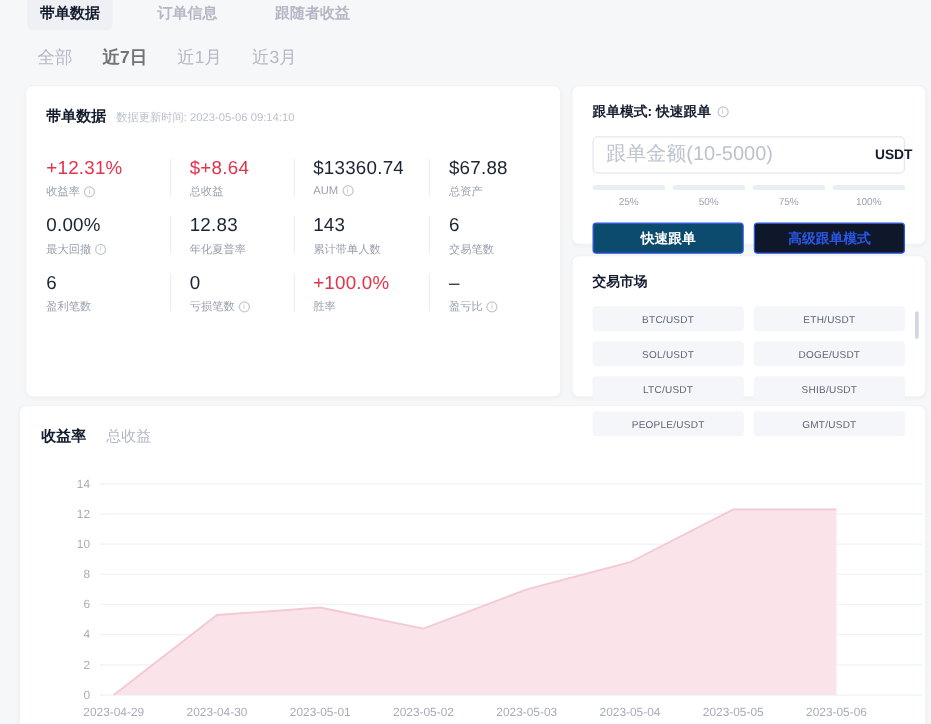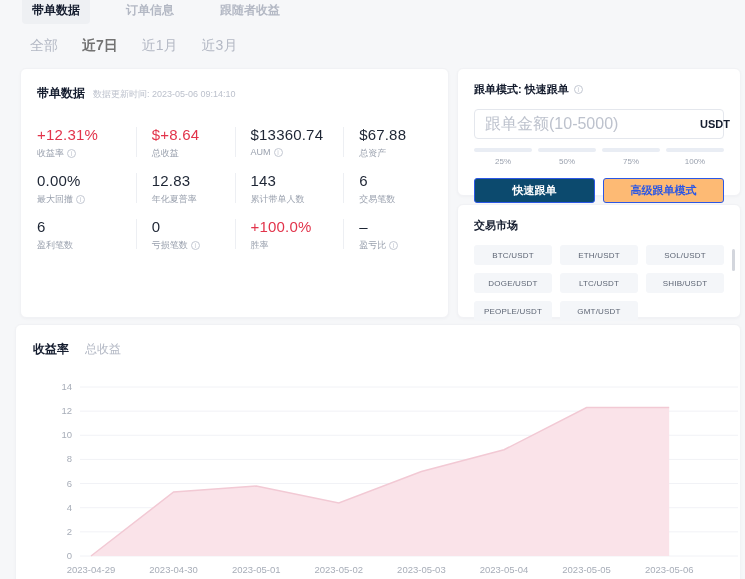--- a/index.html
+++ b/index.html
@@ -43,23 +43,23 @@
   .amount-box { margin-top:12px; height:30px; border:1px solid #e4e7ed; border-radius:4px; display:flex; align-items:center; padding:0 10px; gap:8px; }
   .amount-box input { flex:1; border:none; outline:none; font-size:16px; color:#1c2333; font-family:inherit; background:transparent; }
   .amount-box input::placeholder { color:#bdc2cd; }
   .currency { font-size:11px; font-weight:600; color:#141c2e; }
   .slider { display:grid; grid-template-columns:repeat(4,1fr); gap:6px; margin-top:9px; }
   .seg-bar { height:4px; background:#e9edf4; border-radius:2px; cursor:pointer; }
   .seg-label { margin-top:5px; text-align:center; font-size:8px; color:#9aa1ae; }
   .btn-row { display:flex; gap:8px; margin-top:12px; }
   .btn { flex:1; height:25px; border-radius:3px; font-size:11px; font-weight:700; display:flex; align-items:center; justify-content:center; cursor:pointer; font-family:inherit; }
   .btn.primary { background:#0c4a6e; color:#fff; border:1px solid #2b57e5; }
-  .btn.secondary { background:#fdba74; color:#2b57e5; border:1px solid #2b57e5; }
-  
-  .pairs-grid { display:grid; grid-template-columns:repeat(3,1fr); gap:8px; margin-top:12px; }
+  .btn.secondary { background:#0f172a; color:#2b57e5; border:1px solid #2b57e5; }
+  
+  .pairs-grid { display:grid; grid-template-columns:repeat(2,1fr); gap:8px; margin-top:12px; }
   .pair-tag { height:20px; background:#f4f6f9; border-radius:3px; font-size:8px; color:#5d6574; display:flex; align-items:center; justify-content:center; cursor:pointer; letter-spacing:.2px; }
   .mkt-scrollbar { position:absolute; right:5px; top:44px; width:3px; height:22px; background:#d3d6dd; border-radius:2px; cursor:pointer; }
   
   .chart-card { margin:6px 4px 0 15px; height:262px; padding:16px 0 0 0; overflow:hidden; }
   .chart-tabs { display:flex; gap:16px; padding-left:17px; }
   .chart-tab { font-size:12px; color:#b3b8c4; font-weight:500; cursor:pointer; }
   .chart-tab.active { color:#141c2e; font-weight:700; }
   .chart-wrap { margin-top:14px; }
   svg text { font-family:"Liberation Sans","DejaVu Sans",sans-serif; }
 </style>

